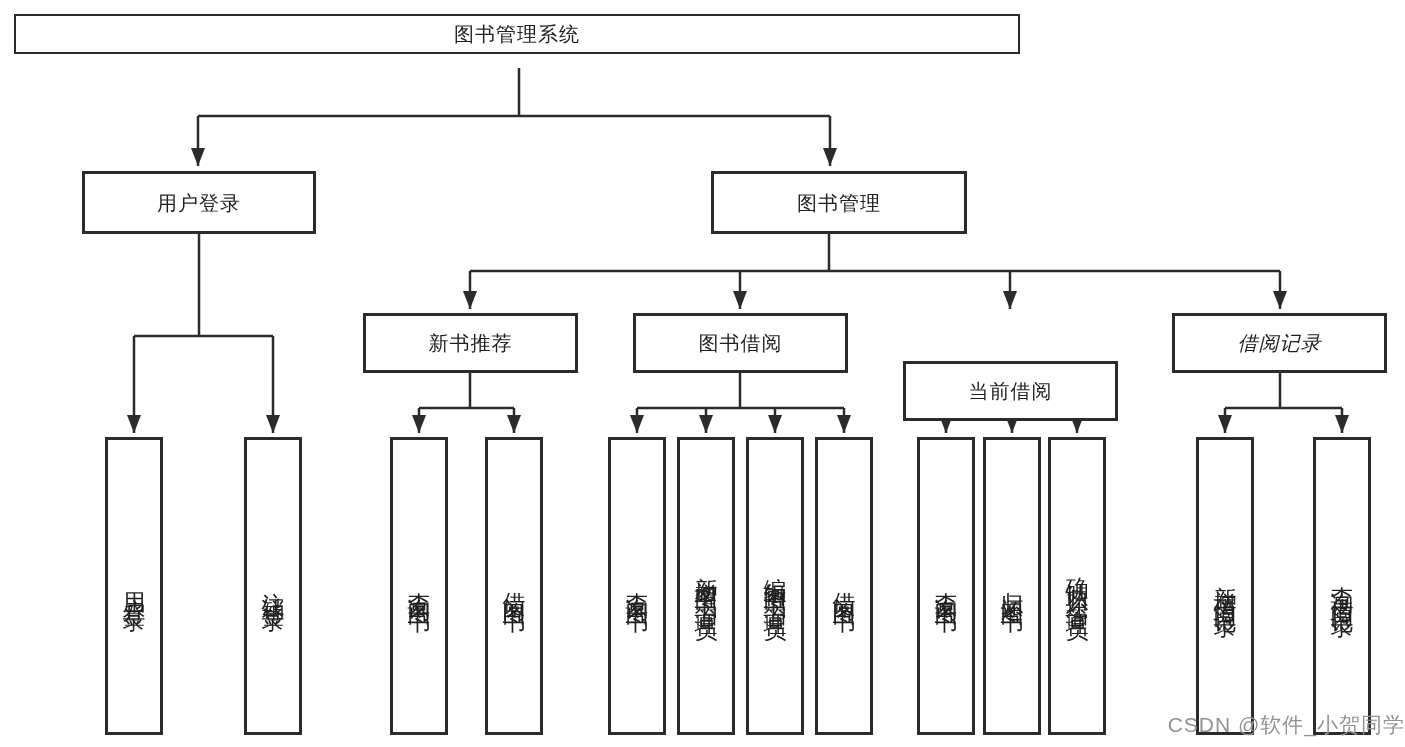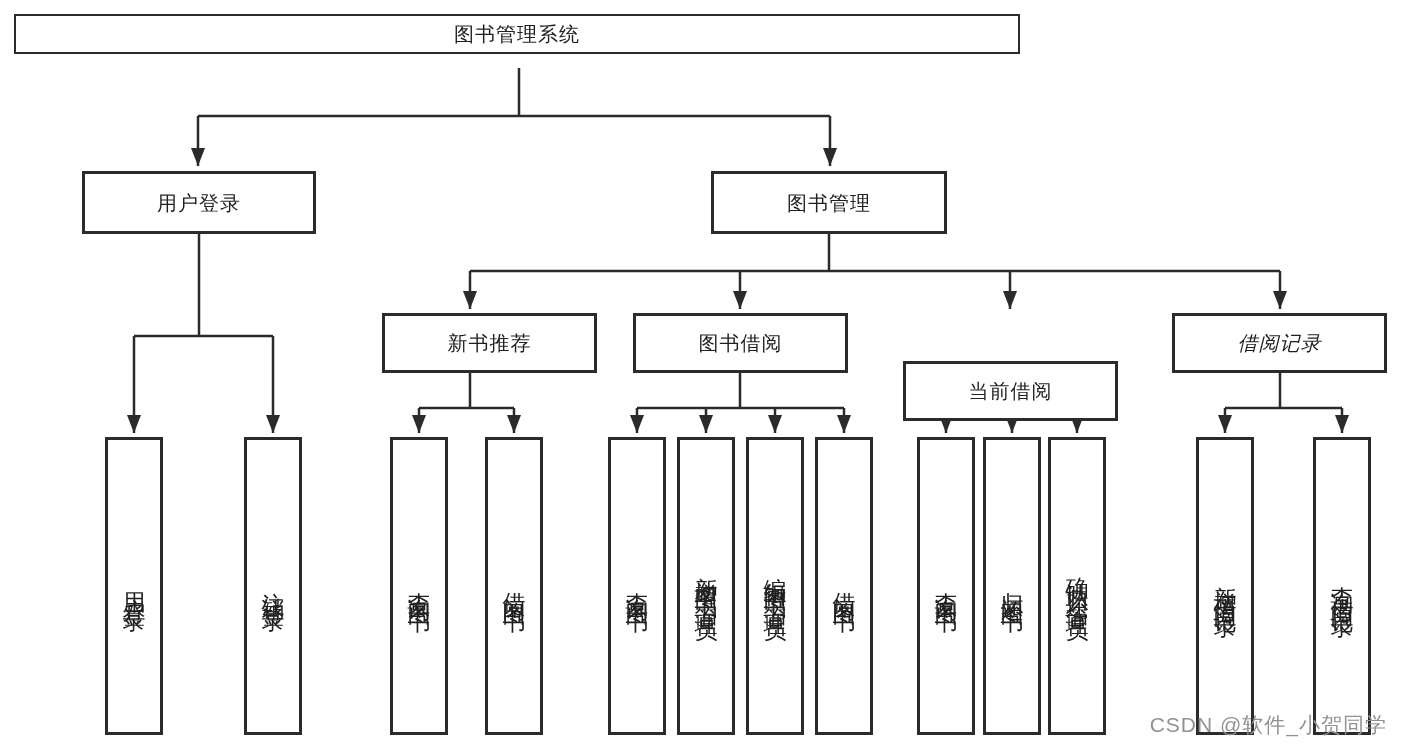--- a/index.html
+++ b/index.html
@@ -34,23 +34,23 @@
     text-align:center;
   }
   .h-label{
     font-size:20px;
     letter-spacing:1px;
     line-height:1;
     white-space:nowrap;
   }
   .root-box{left:14px;top:14px;width:1006px;height:40px;border-width:2.5px;}
   .lvl2-a{left:82px;top:171px;width:234px;height:63px;}
-  .lvl2-b{left:711px;top:171px;width:236px;height:63px;}
+  .lvl2-b{left:711px;top:171px;width:256px;height:63px;}
   .lvl3{top:313px;width:215px;height:60px;}
-  .lvl3-0{left:382px;}
+  .lvl3-0{left:363px;}
   .lvl3-1{left:633px;}
   .lvl3-2{left:903px;margin-top:48px;}
   .lvl3-3{left:1172px;font-style:italic;}
   .leaf{
     top:437px;width:58px;height:298px;
   }
   .leaf span{
     writing-mode:vertical-rl;
     text-orientation:mixed;
     font-size:23px;
@@ -60,21 +60,21 @@
   }
   .leaf-g1-0{left:105px;}  .leaf-g1-1{left:244px;}
   .leaf-g2-0{left:390px;}  .leaf-g2-1{left:485px;}
   .leaf-g3-0{left:608px;}  .leaf-g3-1{left:677px;}
   .leaf-g3-2{left:746px;}  .leaf-g3-3{left:815px;}
   .leaf-g4-0{left:917px;}  .leaf-g4-1{left:983px;}
   .leaf-g4-2{left:1048px;}
   .leaf-g5-0{left:1196px;} .leaf-g5-1{left:1313px;}
   .watermark{
     position:absolute;
-    right:18px;
+    right:0;
     bottom:8px;
     font-size:21px;
     color:var(--watermark);
     letter-spacing:1px;
     white-space:nowrap;
     pointer-events:none;
   }
 </style>
 </head>
 <body>

